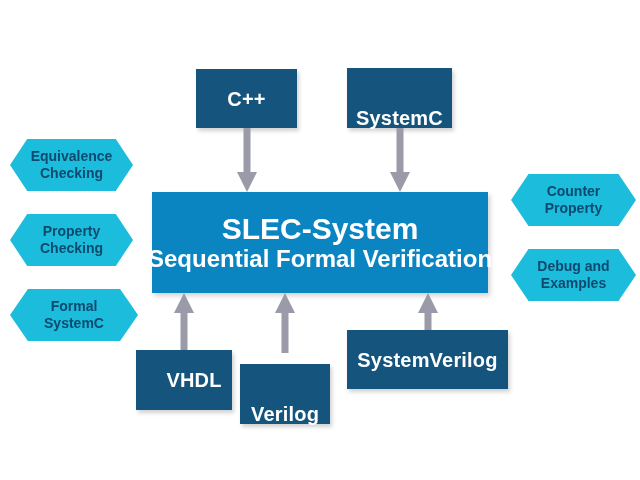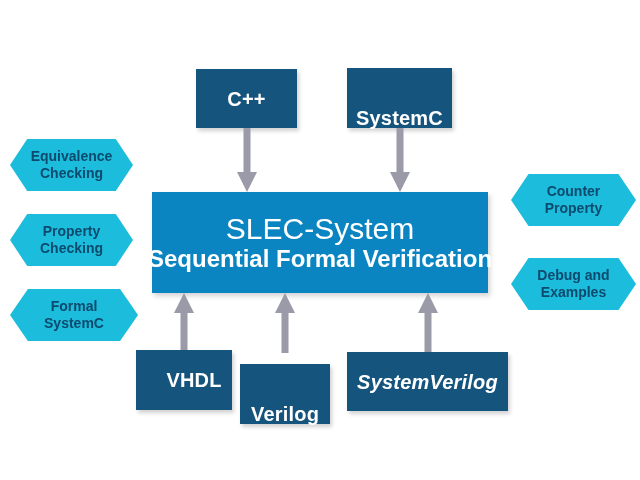--- a/index.html
+++ b/index.html
@@ -45,21 +45,21 @@
     background: #0a85c2;
     display: flex;
     flex-direction: column;
     align-items: center;
     justify-content: center;
     box-sizing: border-box;
     box-shadow: 2px 3px 5px rgba(0,0,0,0.18);
   }
   #slec-box .title {
     color: #ffffff;
-    font-weight: normal;
+    font-weight: bold;
     font-size: 30px;
     line-height: 1.05;
     letter-spacing: 0px;
     margin-bottom: 2px;
     white-space: nowrap;
   }
   #slec-box .subtitle {
     color: #ffffff;
     font-weight: bold;
     font-size: 24px;
@@ -136,21 +136,21 @@
   <div id="slec-box">
     <div class="title">SLEC-System</div>
     <div class="subtitle">Sequential Formal Verification</div>
   </div>
 
   <div class="hexagon" style="left:511px; top:174px; width:125px; height:52px;">
     <span class="hx-label">Counter
 Property</span>
   </div>
 
-  <div class="hexagon" style="left:511px; top:249px; width:125px; height:52px;margin-top:9px;">
+  <div class="hexagon" style="left:511px; top:249px; width:125px; height:52px;">
     <span class="hx-label">Debug and
 Examples</span>
   </div>
 
   <div class="arrow" style="left:173px; top:293px;">
     <svg width="22" height="60" viewBox="0 0 22 60">
       <polygon points="11,0 21,20 14.5,20 14.5,60 7.5,60 7.5,20 1,20" fill="#9a9aa8"></polygon>
     </svg>
   </div>
 
@@ -167,17 +167,17 @@
   </div>
 
   <div class="lang-box" style="left:136px; top:350px; width:96px; height:60px;padding-left:20px;">
     <span class="lbl">VHDL</span>
   </div>
 
   <div class="lang-box" style="left:240px; top:364px; width:90px; height:60px;align-items:flex-end;">
     <span class="lbl">Verilog</span>
   </div>
 
-  <div class="lang-box" style="left:347px; top:352px; width:161px; height:59px;font-style:italic;">
+  <div class="lang-box" style="left:347px; top:330px; width:161px; height:59px;">
     <span class="lbl">SystemVerilog</span>
   </div>
 
 </div>
 
 </body></html>

